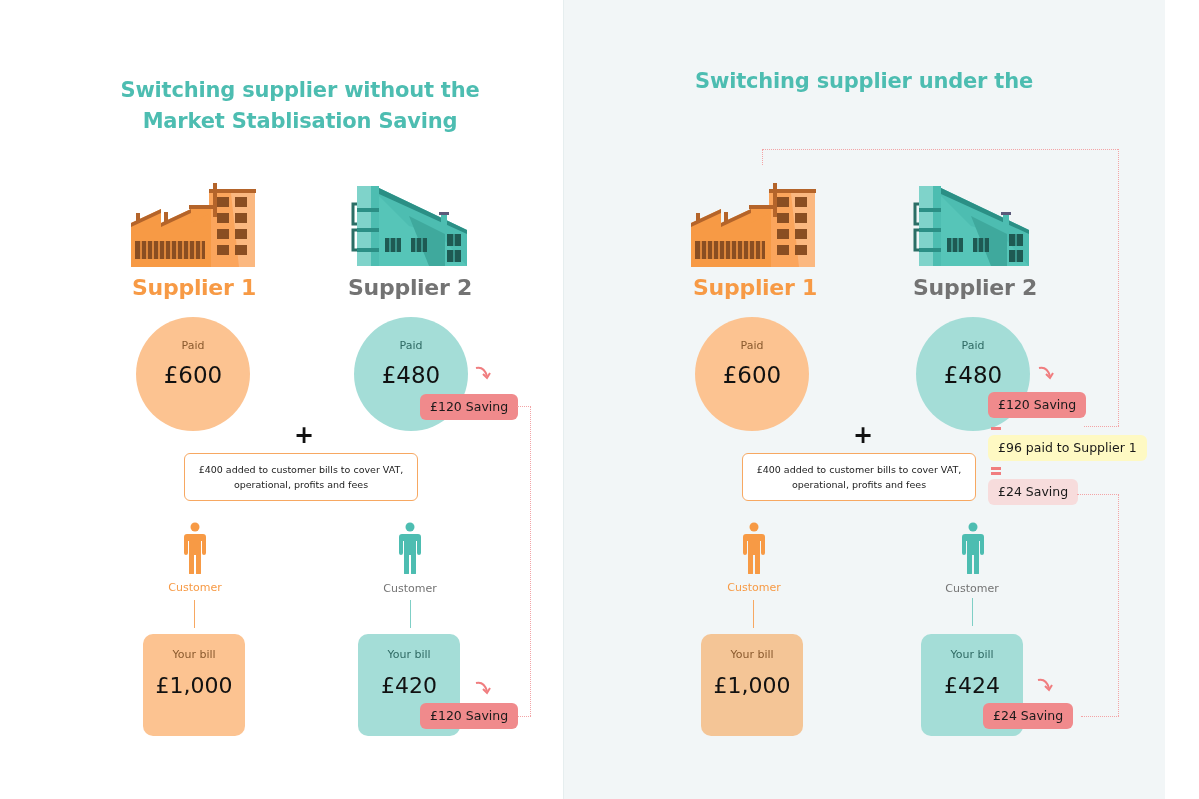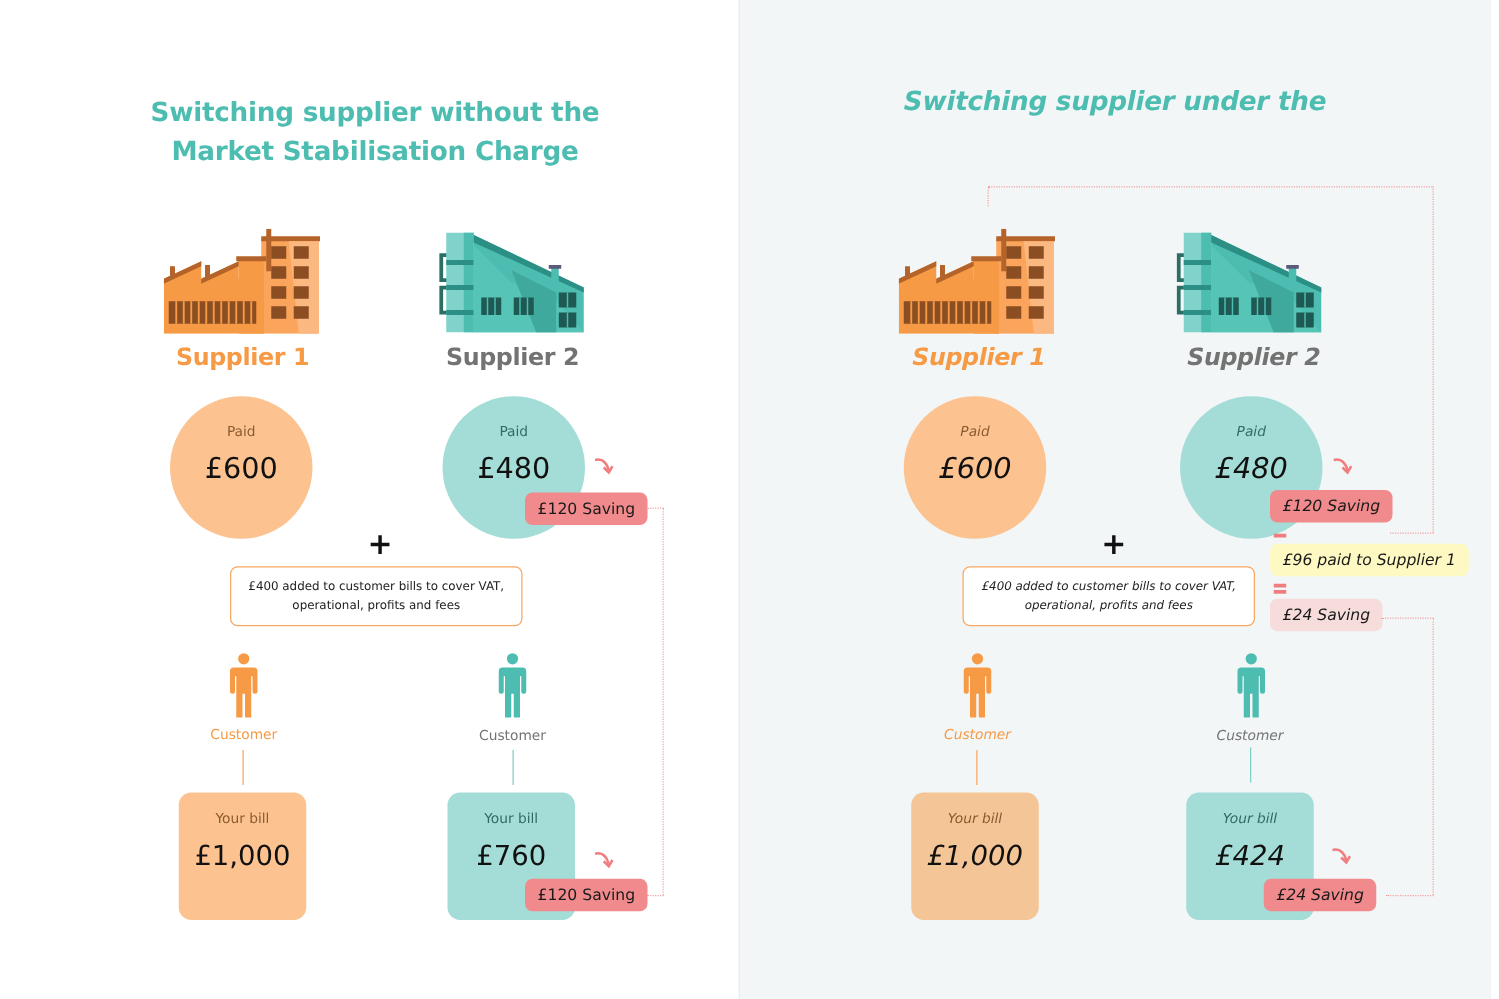--- a/index.html
+++ b/index.html
@@ -1,22 +1,22 @@
 <!DOCTYPE html>
 <html><head>
 <meta charset="utf-8">
 <style>
   html, body { margin: 0; padding: 0; }
   body { width: 1199px; height: 799px; position: relative; overflow: hidden; font-family: "DejaVu Sans", sans-serif; background: #ffffff; }
   .panel { position: absolute; top: 0; height: 799px; }
   .panel-left { left: 0; width: 598px; background: #ffffff; }
-  .panel-right { left: 591px; width: 601px; background: #f2f6f7; border-left: 1px solid #e6eeef; font-style: italic; }
+  .panel-right { left: 563px; width: 601px; background: #f2f6f7; border-left: 1px solid #e6eeef; }
   .abs { position: absolute; }
   .title { position: absolute; width: 600px; text-align: center; color: #4dbdb1; font-weight: bold; font-size: 21px; line-height: 31px; letter-spacing: -0.2px; }
-  .sup-label { position: absolute; font-weight: bold; font-size: 19px; text-align: center; width: 160px; letter-spacing: -0.3px; }
+  .sup-label { position: absolute; font-weight: bold; font-size: 22px; text-align: center; width: 160px; letter-spacing: -0.3px; }
   .orange { color: #f79a45; }
   .teal { color: #737373; }
   .circle { position: absolute; width: 114px; height: 114px; border-radius: 50%; text-align: center; }
   .circle .lbl { position: absolute; top: 22px; width: 100%; font-size: 11px; }
   .circle .val { position: absolute; top: 45px; width: 100%; font-size: 23px; color: #111; }
   .c-orange { background: #fcc391; }
   .c-orange .lbl { color: #8a5a2e; }
   .c-teal { background: #a4ddd7; }
   .c-teal .lbl { color: #2f6a64; }
   .plus { position: absolute; font-size: 24px; font-weight: bold; color: #111; width: 20px; text-align: center; }
@@ -40,21 +40,21 @@
   .dot-h { position: absolute; height: 0; border-top: 1.5px dotted #f3a4a6; }
   .dot-v { position: absolute; width: 0; border-left: 1.5px dotted #f3a4a6; }
   .op { position: absolute; background: #f07d7f; height: 3px; width: 10px; }
 </style>
 </head>
 <body>
 
 <div class="panel panel-left">
   <div class="title" style="left:0; top:75px;">
     <div>Switching supplier without the</div>
-    <div>Market Stabilisation Charge</div>
+    <div>Market Stablisation Saving</div>
   </div>
 
   <svg class="abs" style="left:131px; top:183px;" width="125" height="84" viewBox="0 0 125 84">
     <rect x="78" y="8" width="46" height="76" fill="#fba55c"></rect>
     <rect x="78" y="6" width="47" height="4" fill="#b4642a"></rect>
     <polygon points="100,10 124,10 124,84 108,84" fill="#fbb880"></polygon>
     <rect x="82" y="0" width="4" height="34" fill="#b4642a"></rect>
     <rect x="60" y="24" width="20" height="60" fill="#f79a45"></rect>
     <rect x="58" y="22" width="24" height="4" fill="#b4642a"></rect>
     <polygon points="0,40 30,26 30,40 60,26 60,40 80,30 80,84 0,84" fill="#f79a45"></polygon>
@@ -158,21 +158,21 @@
   <div class="cust-label teal" style="left:360px; top:582px;">Customer</div>
   <div class="vline" style="left:194px; top:600px; background:#f7a862;"></div>
   <div class="vline" style="left:410px; top:600px; background:#7fcfc6;"></div>
 
   <div class="bill b-orange" style="left:143px; top:634px;">
     <div class="lbl">Your bill</div>
     <div class="val">£1,000</div>
   </div>
   <div class="bill b-teal" style="left:358px; top:634px;">
     <div class="lbl">Your bill</div>
-    <div class="val">£760</div>
+    <div class="val">£420</div>
   </div>
   <svg class="arrow" style="left:474px; top:680px;" viewBox="0 0 18 16">
     <path d="M2,3 Q10,1 13,11" fill="none" stroke="#f07d7f" stroke-width="2"></path>
     <path d="M9,9 L13,13 L16,8" fill="none" stroke="#f07d7f" stroke-width="2"></path>
   </svg>
   <div class="saving" style="left:420px; top:703px;">£120 Saving</div>
 </div>
 
 <div class="panel panel-right">
   <div class="title" style="left:0; top:66px;">

